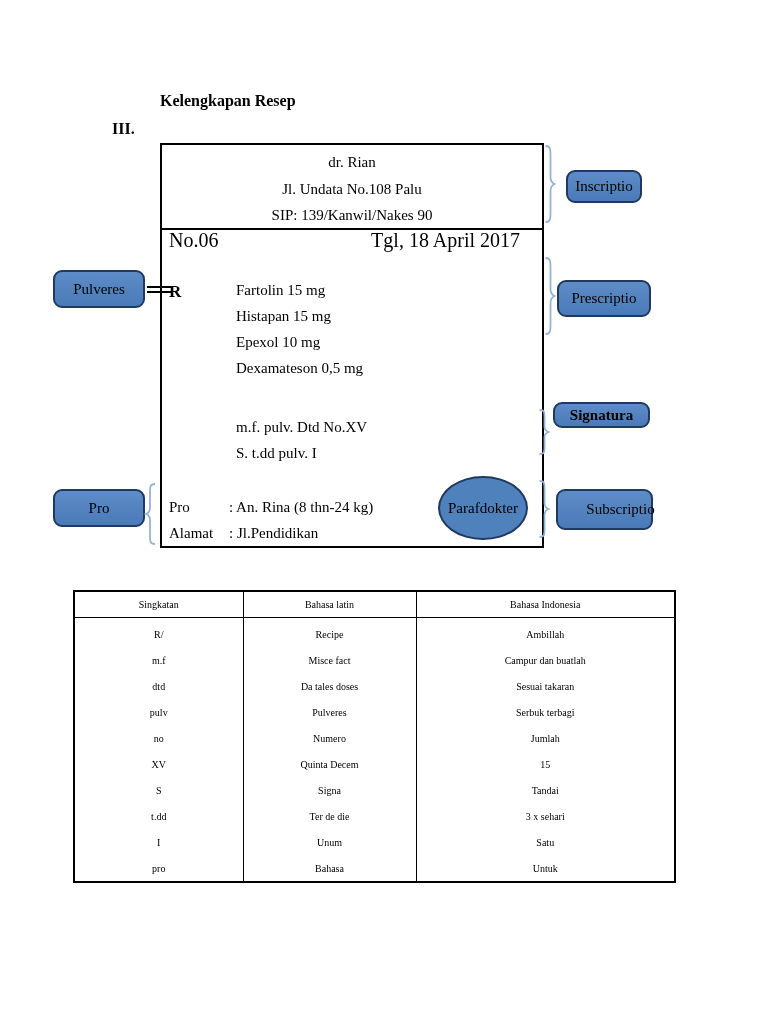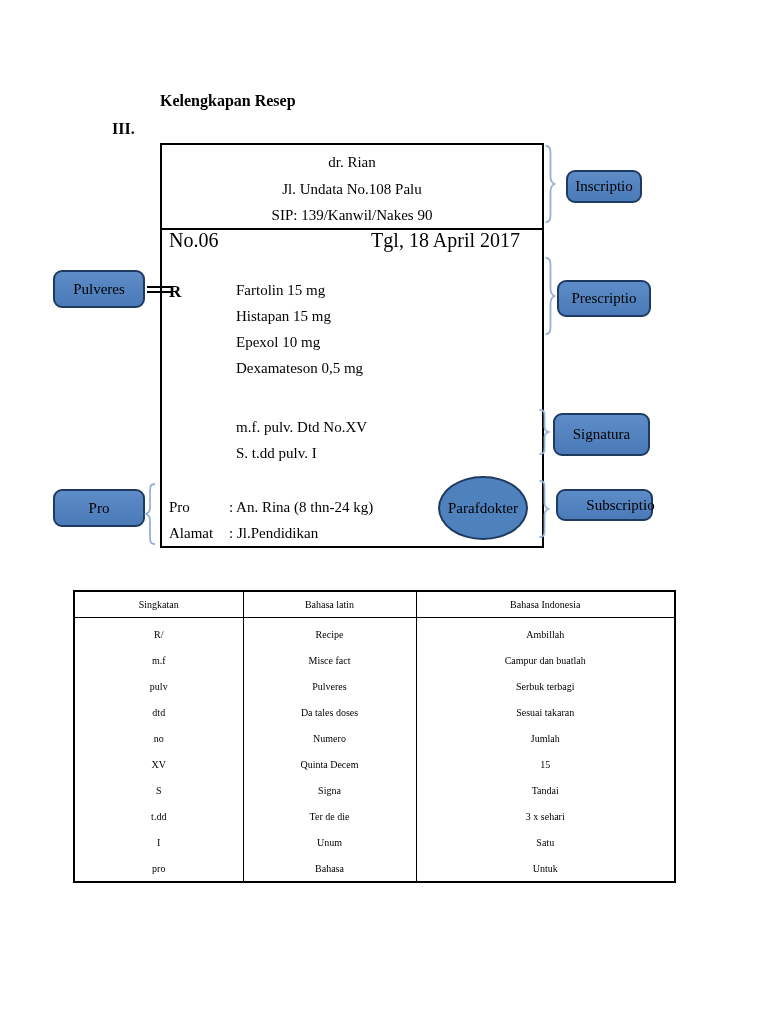--- a/index.html
+++ b/index.html
@@ -31,23 +31,23 @@
     font-size:15px;line-height:17px;}
 
   
   .callout{box-sizing:border-box;border-radius:9px;
     background:linear-gradient(180deg,#5d8cc7 0%,#4a7ab8 100%);
     border:2.5px solid #1f3a60;
     display:flex;align-items:center;justify-content:center;font-size:15px;}
   .c-inscriptio{left:566px;top:170px;width:76px;height:33px;}
   .c-invocatio{left:53px;top:270px;width:92px;height:38px;}
   .c-prescriptio{left:557px;top:280px;width:94px;height:37px;}
-  .c-signatura{left:553px;top:413px;width:97px;height:43px;}
+  .c-signatura{left:553px;top:402px;width:97px;height:26px;font-weight:bold;}
   .c-pro{left:53px;top:489px;width:92px;height:38px;}
-  .c-subscriptio{left:556px;top:489px;width:97px;height:32px;padding-left:32px;}
+  .c-subscriptio{left:556px;top:489px;width:97px;height:41px;padding-left:32px;}
 
   .brace{overflow:visible;}
   .brace path{fill:none;stroke:#95b3d7;stroke-width:1.8;}
 
   .connector{left:147px;top:286px;width:24px;height:7px;box-sizing:border-box;
     border-top:2.5px solid #000;border-bottom:2.5px solid #000;}
 
   
   table.glossary{position:absolute;left:73px;top:590px;width:601px;border-collapse:collapse;table-layout:fixed;
     font-size:10px;}
@@ -152,30 +152,30 @@
         <td>R/</td>
         <td>Recipe</td>
         <td>Ambillah</td>
       </tr>
     <tr>
         <td>m.f</td>
         <td>Misce fact</td>
         <td>Campur dan buatlah</td>
       </tr>
     <tr>
+        <td>dtd</td>
+        <td>Da tales doses</td>
+        <td>Sesuai takaran</td>
+      </tr>
+    <tr>
         <td>pulv</td>
         <td>Pulveres</td>
         <td>Serbuk terbagi</td>
       </tr>
     <tr>
-        <td>dtd</td>
-        <td>Da tales doses</td>
-        <td>Sesuai takaran</td>
-      </tr>
-    <tr>
         <td>no</td>
         <td>Numero</td>
         <td>Jumlah</td>
       </tr>
     <tr>
         <td>XV</td>
         <td>Quinta Decem</td>
         <td>15</td>
       </tr>
     <tr>

